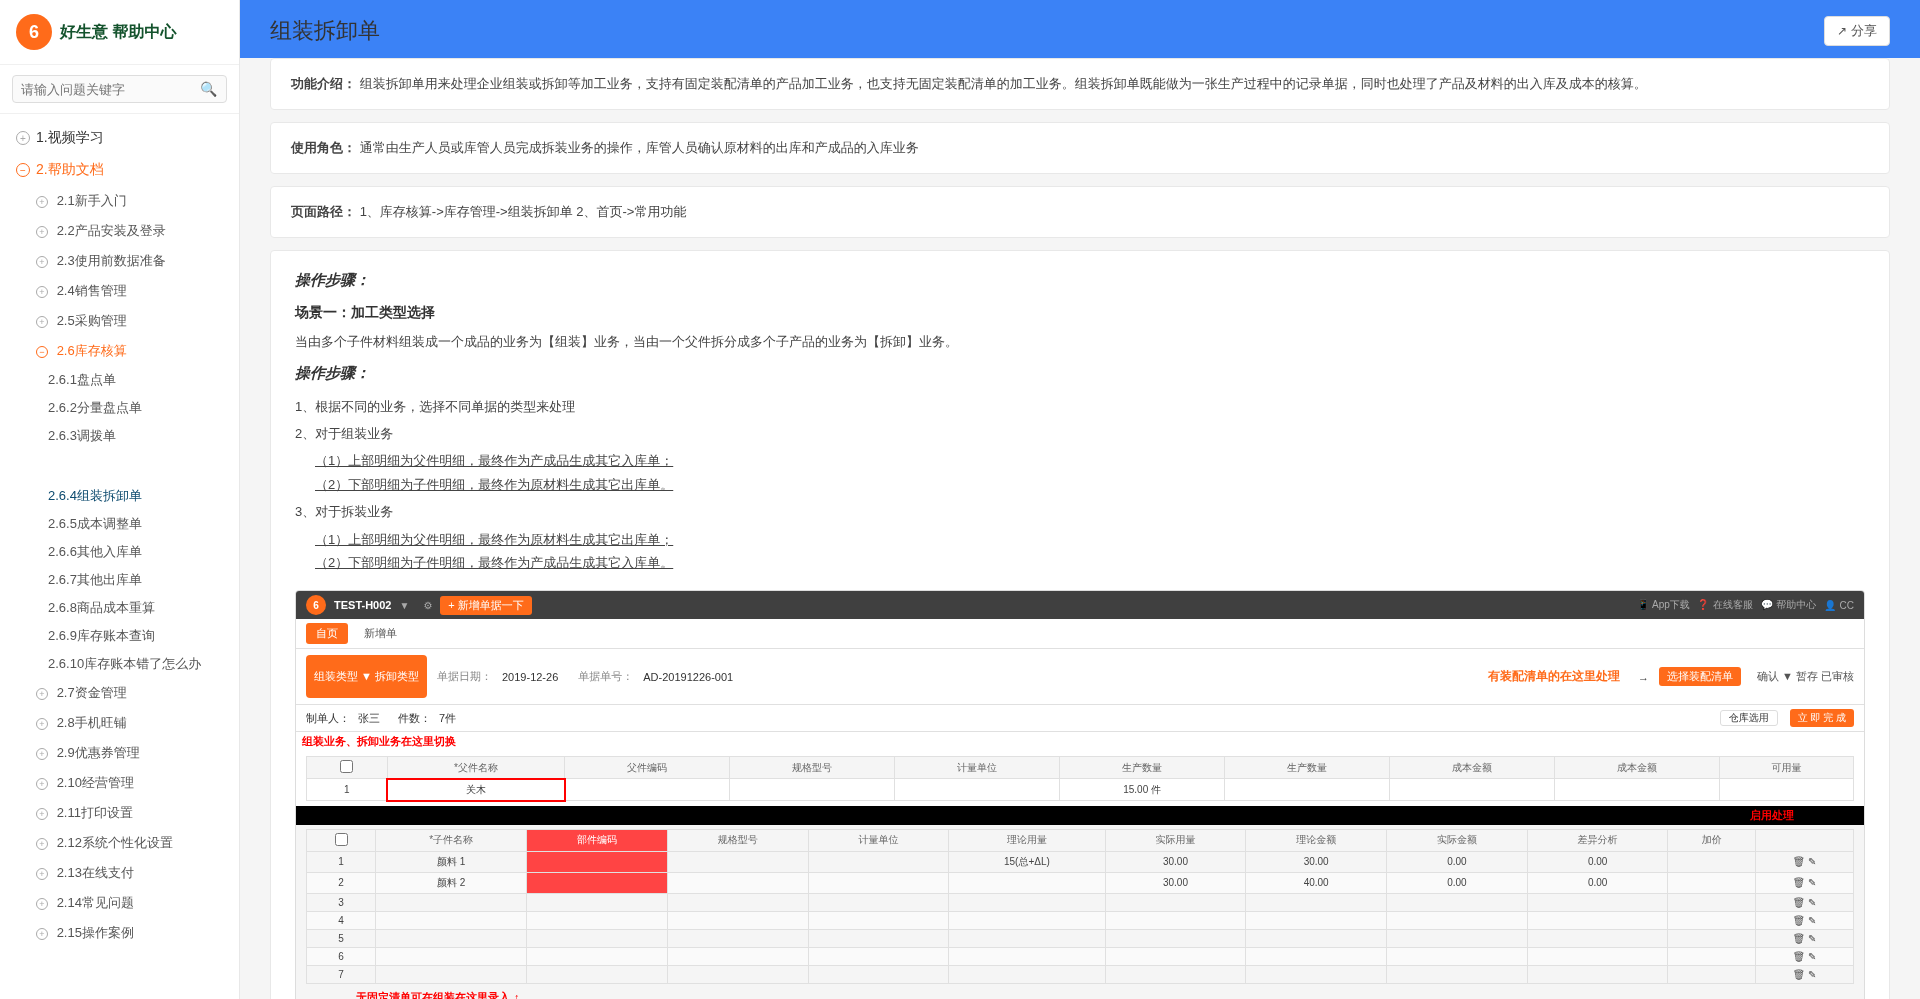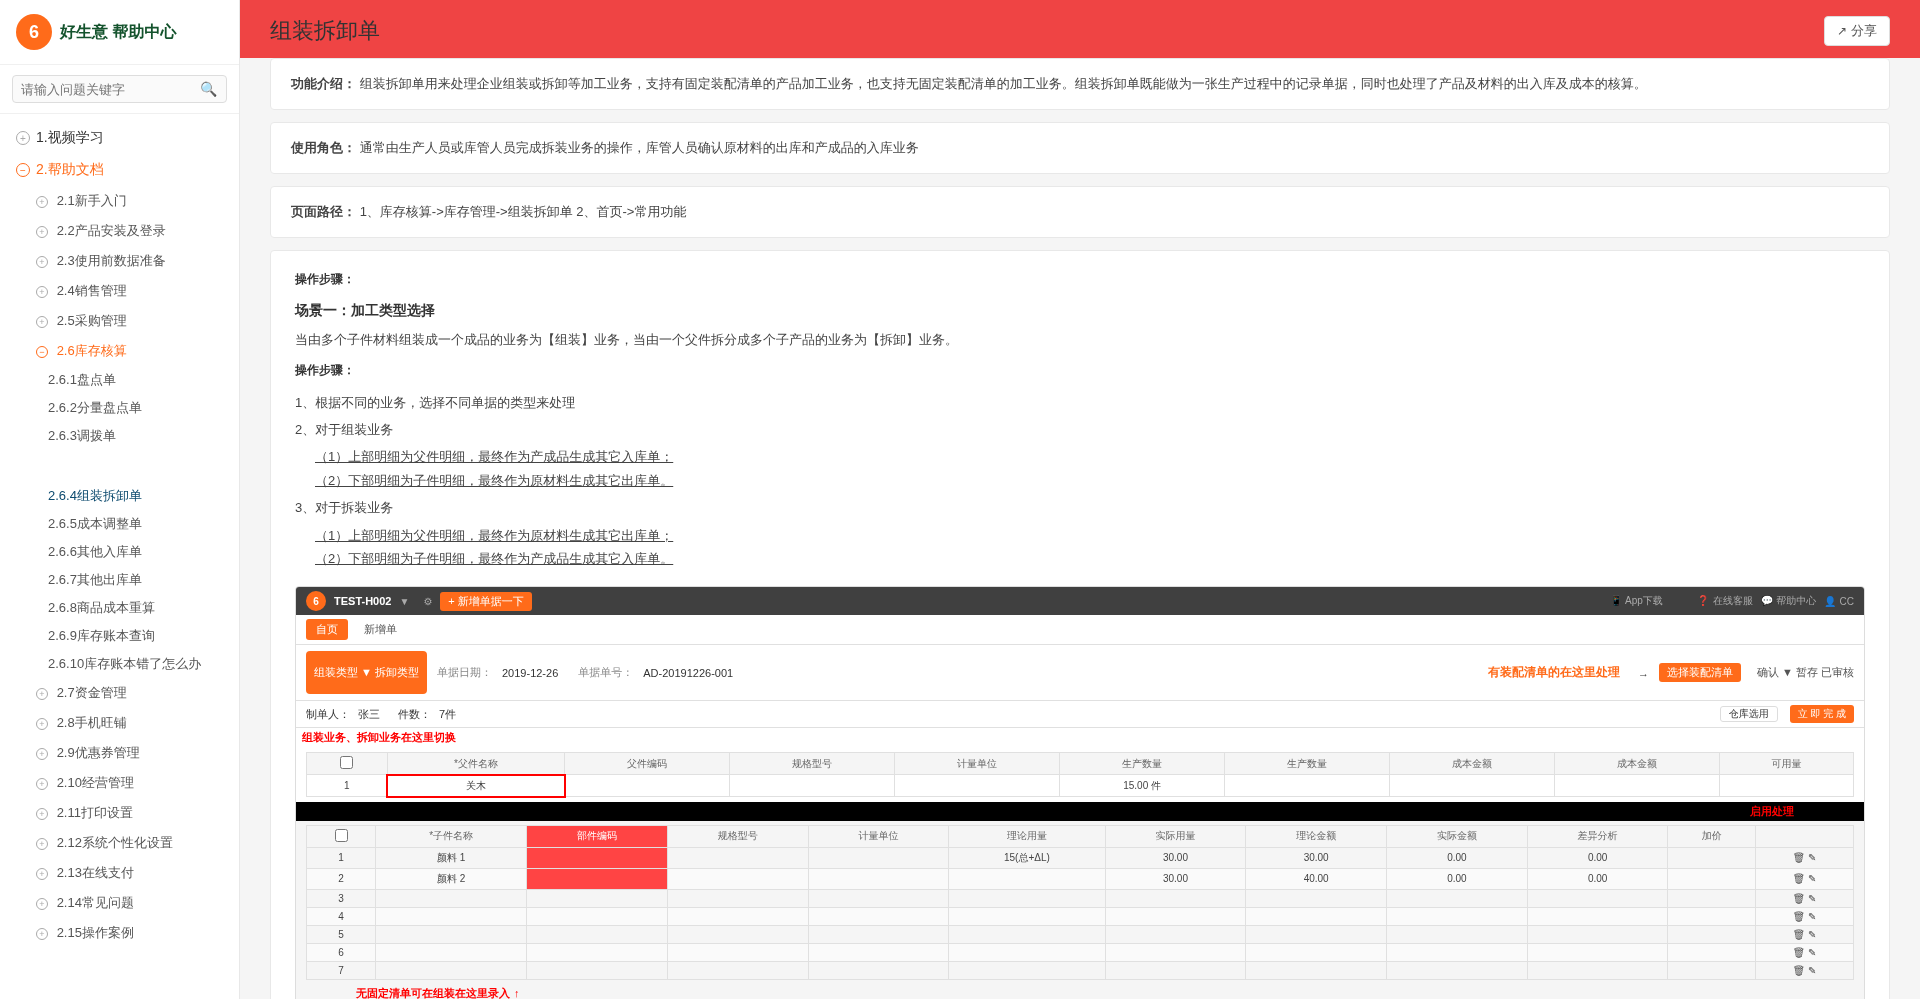--- a/index.html
+++ b/index.html
@@ -123,21 +123,21 @@
       display: flex;
       flex-direction: column;
       overflow: hidden;
       background: #f5f5f5;
     }
     #main-header {
       display: flex;
       align-items: flex-start;
       justify-content: space-between;
       padding: 16px 30px 12px 30px;
-      background: #ef4444;
+      background: #3b82f6;
     }
     #page-title {
       font-size: 22px;
       font-weight: 500;
       color: #333;
     }
     #share-btn {
       display: flex;
       align-items: center;
       gap: 4px;
@@ -165,24 +165,25 @@
       line-height: 1.7;
     }
     .content-section {
       background: #fff;
       border: 1px solid #e8e8e8;
       border-radius: 4px;
       padding: 20px 24px;
       margin-bottom: 0;
     }
     .section-title {
-      font-size: 12px;
+      font-size: 15px;
       font-weight: bold;
       color: #333;
       margin-bottom: 12px;
+      font-style: italic;
     }
     .scene-title {
       font-size: 14px;
       font-weight: bold;
       color: #333;
       margin: 14px 0 8px 0;
     }
     .content-para {
       font-size: 13px;
       color: #444;
@@ -450,21 +451,21 @@
         <div class="erp-mock">
 
           <div class="erp-topbar">
             <span class="erp-logo-small">6</span>
             <span class="erp-topbar-company">TEST-H002</span>
             <span style="color:#aaa;font-size:10px;">▼</span>
             <span style="color:#aaa;font-size:10px;margin-left:6px;">⚙</span>
             <button class="erp-orange-btn">+ 新增单据一下</button>
             <div class="erp-topbar-actions">
               <span style="color:#aaa;font-size:10px;">📱 App下载</span>
-              <span style="color:#aaa;font-size:10px;margin-left:27px;">❓ 在线客服</span>
+              <span style="color:#aaa;font-size:10px;">❓ 在线客服</span>
               <span style="color:#aaa;font-size:10px;">💬 帮助中心</span>
               <span style="color:#aaa;font-size:10px;">👤 CC</span>
             </div>
           </div>
 
           <div class="erp-nav">
             <div class="erp-nav-tab active">自页</div>
             <div class="erp-nav-tab">新增单</div>
           </div>
 

